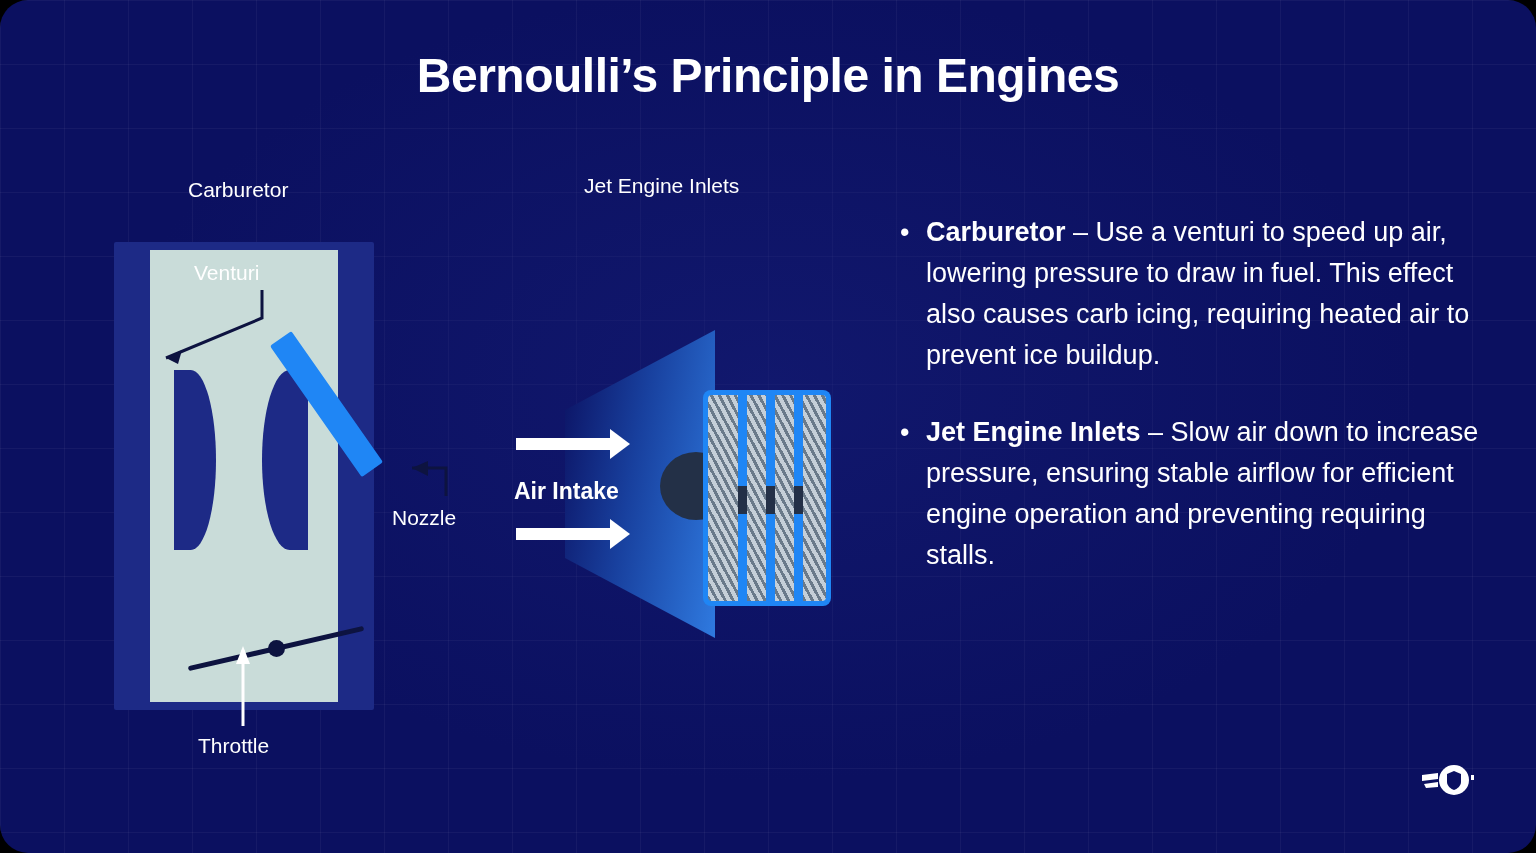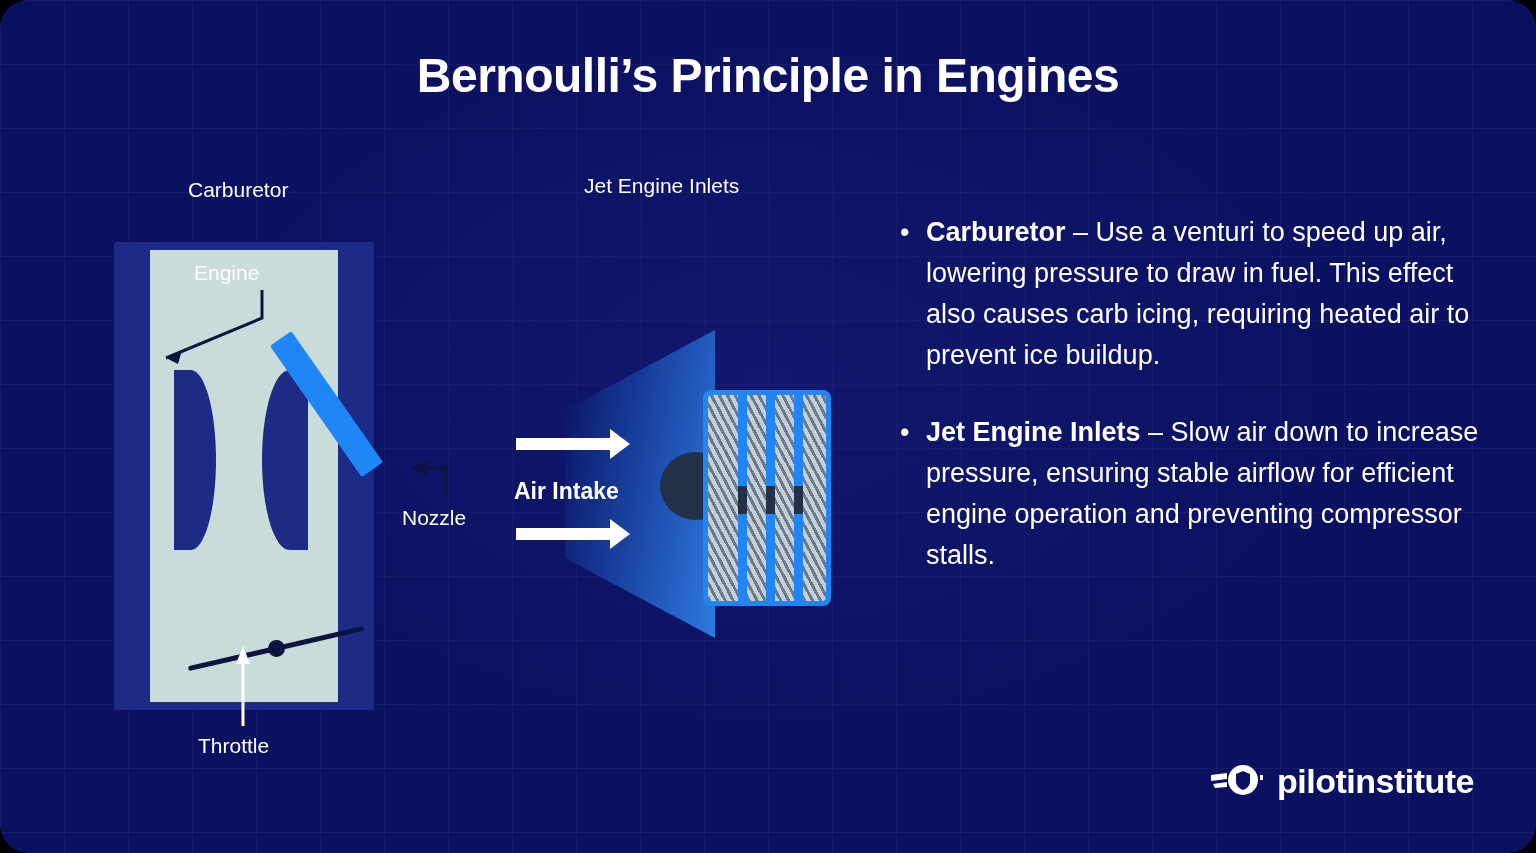--- a/index.html
+++ b/index.html
@@ -284,22 +284,22 @@
     <polyline points="262,290 262,318 166,358" fill="none" stroke="#0d1340" stroke-width="3"></polyline>
     <polygon points="166,358 182,350 178,364" fill="#0d1340"></polygon>
 
     <polyline points="412,468 446,468 446,496" fill="none" stroke="#0d1340" stroke-width="3"></polyline>
     <polygon points="412,468 428,461 428,476" fill="#0d1340"></polygon>
 
     <line x1="243" y1="650" x2="243" y2="726" stroke="#ffffff" stroke-width="3"></line>
     <polygon points="243,646 236,664 250,664" fill="#ffffff"></polygon>
   </svg>
 
-  <div class="label" style="left:194px; top:261px;">Engine</div>
-  <div class="label" style="left:402px; top:506px;">Nozzle</div>
+  <div class="label" style="left:194px; top:261px;">Venturi</div>
+  <div class="label" style="left:392px; top:506px;">Nozzle</div>
   <div class="label" style="left:198px; top:734px;">Throttle</div>
 
   <div class="label" style="left:584px; top:174px;">Jet Engine Inlets</div>
 
   <div class="jet-wrap">
     <div class="cone"></div>
     <div class="hub"></div>
     <div class="fan">
       <div class="fan-inner">
         <div class="fan-bar" style="left:30px;"></div>
@@ -316,27 +316,26 @@
   <div class="arrow" style="left:516px; top:528px; width:96px;"></div>
   <div class="label-sm" style="left:514px; top:478px;">Air Intake</div>
 
   <div class="bullets">
     <div class="bullet">
       <span class="dot">•</span>
       <span><b>Carburetor</b><span> – Use a venturi to speed up air, lowering pressure to draw in fuel. This effect also causes carb icing, requiring heated air to prevent ice buildup.</span></span>
     </div>
     <div class="bullet">
       <span class="dot">•</span>
-      <span><b>Jet Engine Inlets</b><span> – Slow air down to increase pressure, ensuring stable airflow for efficient engine operation and preventing compressor stalls.</span></span>
+      <span><b>Jet Engine Inlets</b><span> – Slow air down to increase pressure, ensuring stable airflow for efficient engine operation and preventing requiring stalls.</span></span>
     </div>
   </div>
 
   <div class="logo">
     <svg width="52" height="40" viewBox="0 0 52 40">
       <path d="M0 14 L16 12 L16 18 L0 20 Z" fill="#ffffff"></path>
       <path d="M2 23 L16 21 L16 26 L4 27 Z" fill="#ffffff"></path>
       <circle cx="32" cy="19" r="15" fill="#ffffff"></circle>
       <path d="M32 10 L39 13 V21 C39 25 35 28 32 29 C29 28 25 25 25 21 V13 Z" fill="#0b1060"></path>
       <path d="M49 14 L52 14 L52 19 L49 19 Z" fill="#ffffff"></path>
     </svg>
-    <span class="logo-text">pilotinstitute</span>
   </div>
 </div>
 
 </body></html>

